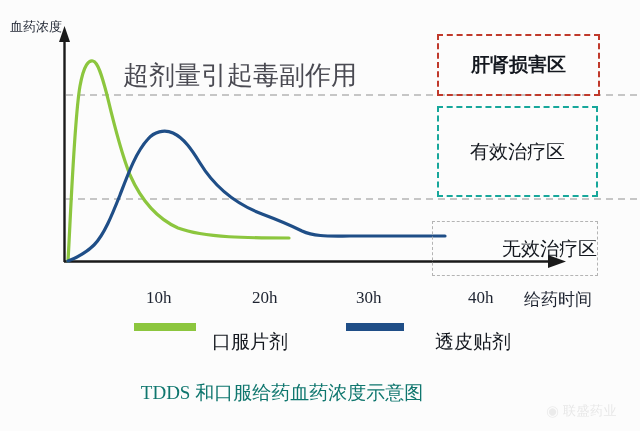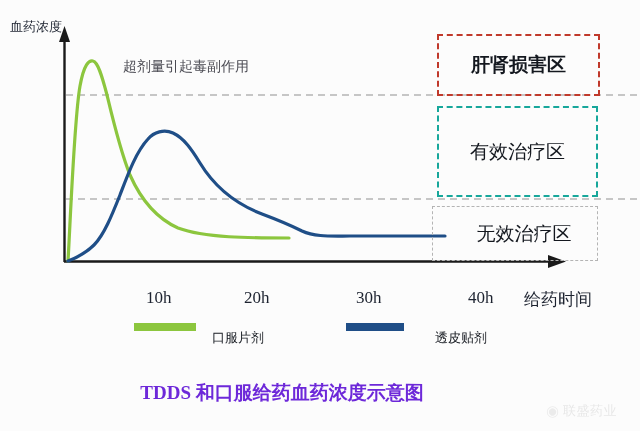--- a/index.html
+++ b/index.html
@@ -34,21 +34,21 @@
   #x-axis-label {
     left: 524px; top: 288px;
     font-size: 17px;
     color: #1d2330;
     white-space: nowrap;
   }
 
   
   #toxic-note {
     left: 123px; top: 58px;
-    font-size: 14px;
+    font-size: 26px;
     color: #4a4a52;
     white-space: nowrap;
   }
 
   
   .zone-box {
     box-sizing: border-box;
     display: flex;
     align-items: center;
     justify-content: center;
@@ -60,55 +60,55 @@
   #zone-toxic {
     left: 437px; top: 34px; width: 163px; height: 62px;
     border: 2px dashed #c0392b;
     font-weight: bold;
   }
   #zone-effective {
     left: 437px; top: 106px; width: 161px; height: 91px;
     border: 2px dashed #17a79b;
   }
   #zone-ineffective {
-    left: 432px; top: 206px; width: 166px; height: 55px;
+    left: 432px; top: 221px; width: 166px; height: 55px;
     border: 1.6px dashed #b4b4b4;
-    justify-content: center;
+    justify-content: flex-end;
     padding-left: 18px;
   }
 
   
   .tick-label {
     font-size: 17px;
     color: #1d2330;
     top: 288px;
     white-space: nowrap;
   }
 
   
   .legend-swatch { height: 8px; top: 323px; }
   #legend-swatch-oral { left: 134px; width: 62px; background: #8cc63e; }
   #legend-swatch-patch { left: 346px; width: 58px; background: #1f4e87; }
   .legend-label {
-    font-size: 13px;
+    font-size: 19px;
     color: #14181f;
     top: 329px;
     white-space: nowrap;
   }
   #legend-label-oral { left: 212px; }
   #legend-label-patch { left: 427px; margin-left: 8px; }
 
   
   #figure-caption {
     left: 0; top: 380px;
     width: 564px;
     text-align: center;
     font-size: 19px;
-    font-weight: bold;
-    color: #6d28d9;
+    font-weight: normal;
+    color: #0f766e;
     white-space: nowrap;
   }
 
   
   #watermark {
     left: 546px; top: 402px;
     display: flex;
     align-items: center;
     gap: 4px;
     opacity: 0.5;
@@ -172,21 +172,21 @@
 
   <div class="abs zone-box" id="zone-effective" style="border-color: rgb(23, 167, 155); text-align: center;">
     <span>有效治疗区</span>
   </div>
 
   <div class="abs zone-box" id="zone-ineffective" style="border-color: rgb(180, 180, 180);">
     <span>无效治疗区</span>
   </div>
 
   <div class="abs tick-label" style="left:146px">10h</div>
-  <div class="abs tick-label" style="left:244px">20h</div>
+  <div class="abs tick-label" style="left:252px">20h</div>
   <div class="abs tick-label" style="left:356px">30h</div>
   <div class="abs tick-label" style="left:468px">40h</div>
 
   <div class="abs legend-swatch" id="legend-swatch-oral" style="background: rgb(140, 198, 62);"></div>
   <div class="abs legend-label" id="legend-label-oral">口服片剂</div>
 
   <div class="abs legend-swatch" id="legend-swatch-patch" style="background: rgb(31, 78, 135);"></div>
   <div class="abs legend-label" id="legend-label-patch">透皮贴剂</div>
 
   <div class="abs" id="figure-caption">TDDS 和口服给药血药浓度示意图</div>

